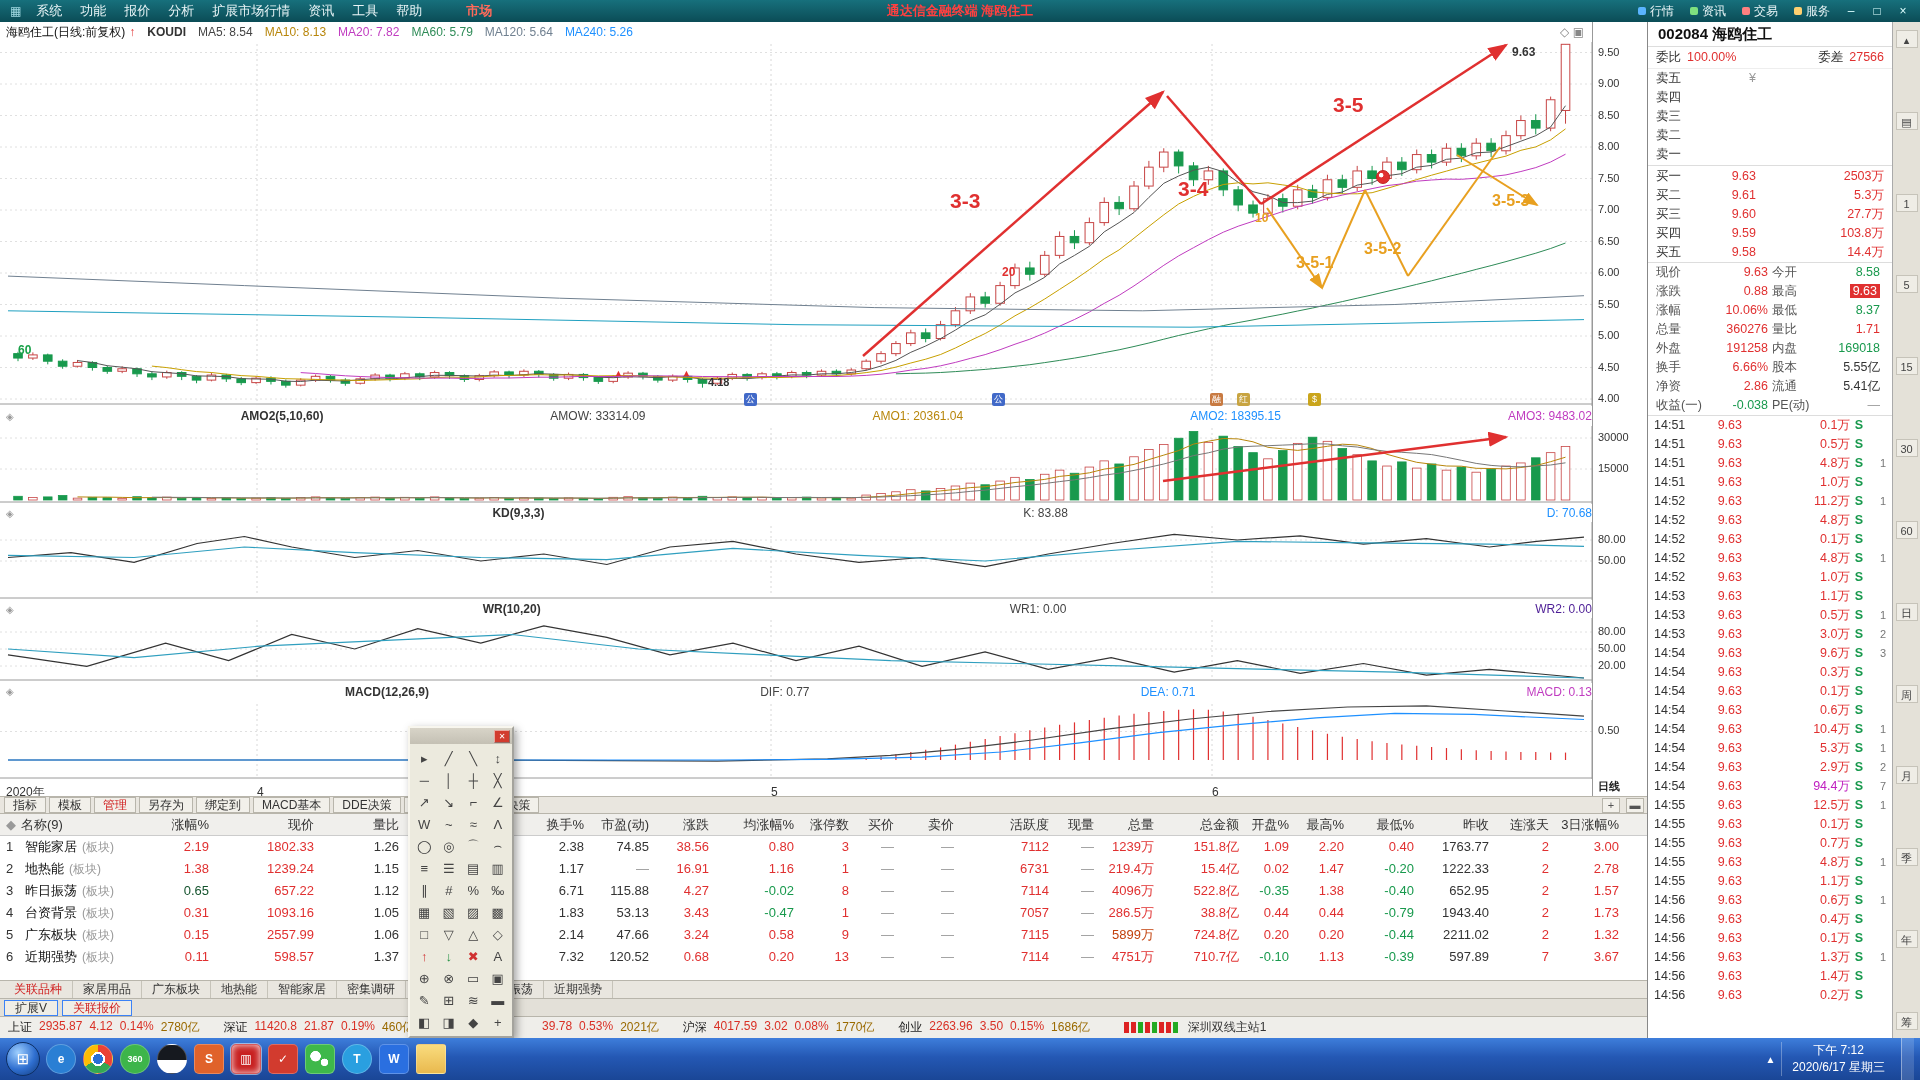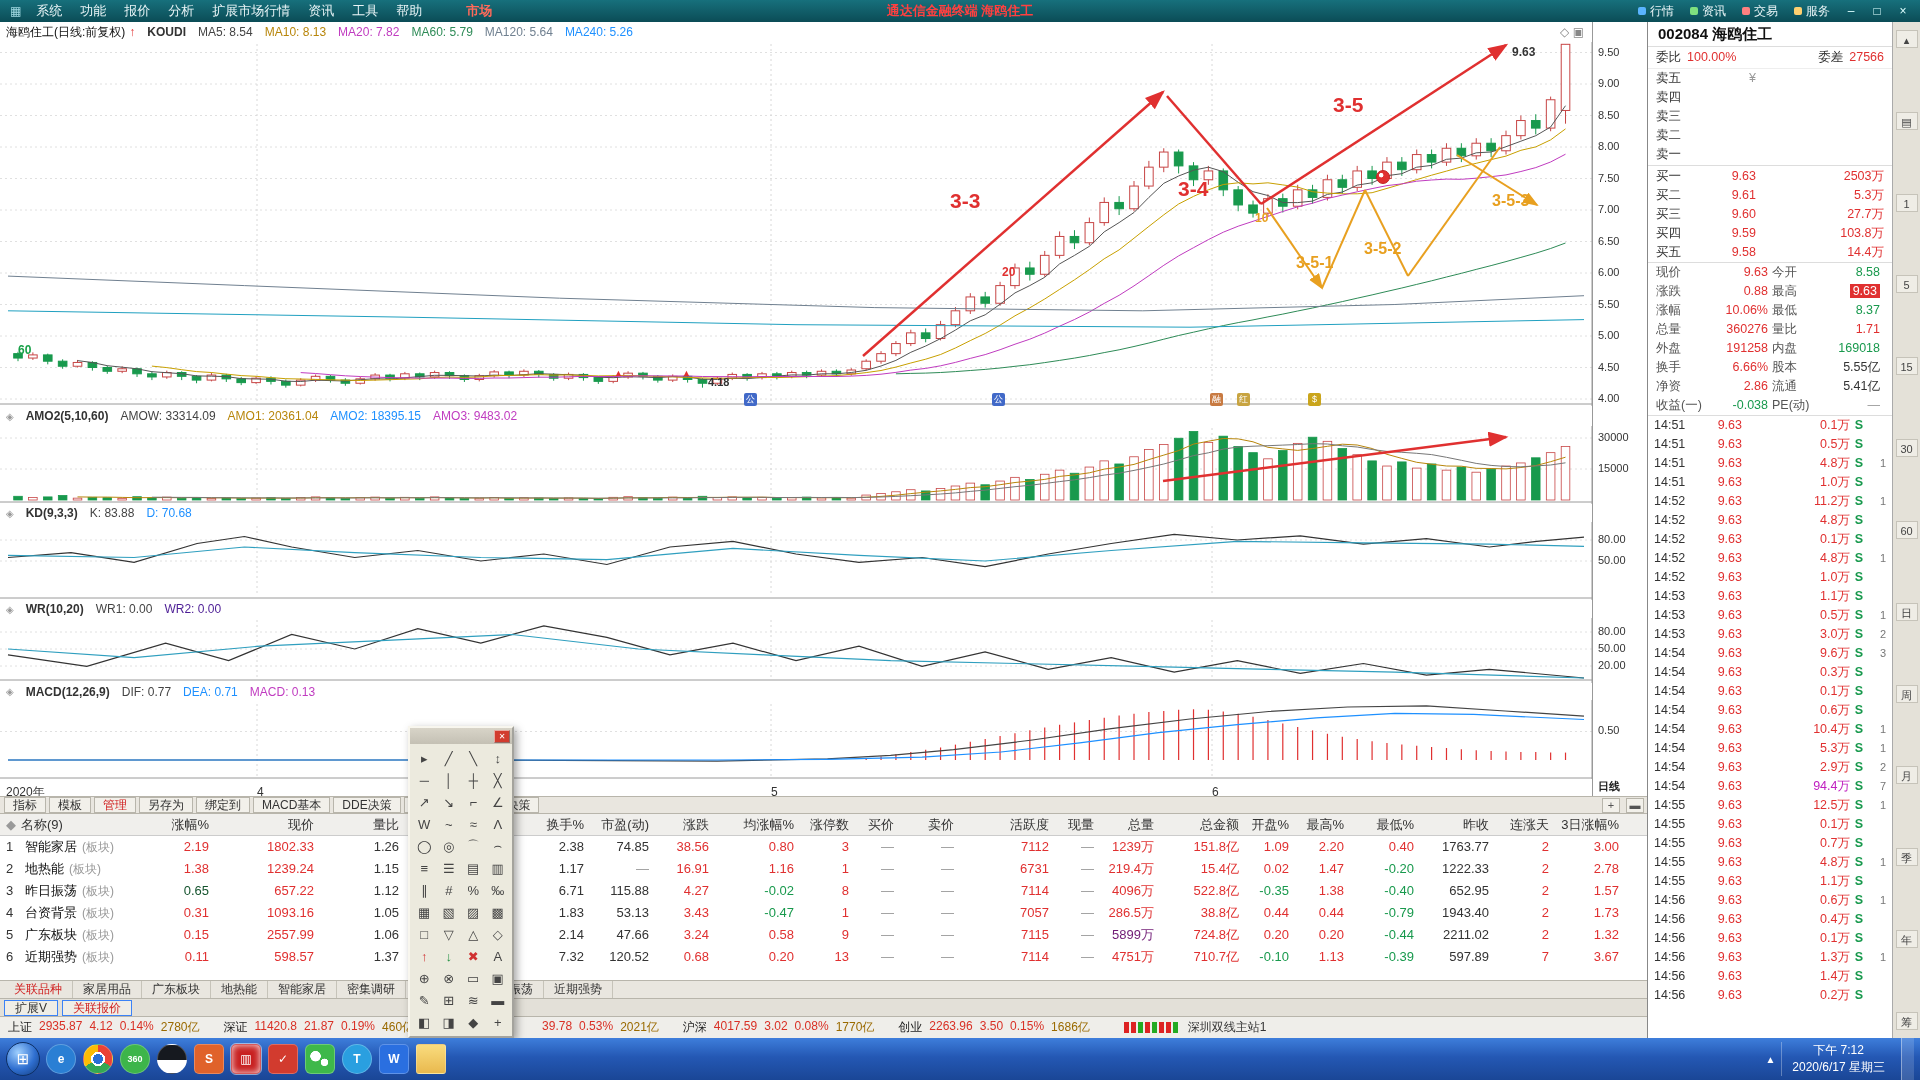--- a/index.html
+++ b/index.html
@@ -11,21 +11,21 @@
   .mb-appicon{padding:0 6px;color:#9fd8e0;font-size:12px;}
   .mi{padding:0 9px;font-size:13px;white-space:nowrap;}
   .menu-market{color:#ff6a5a;font-weight:700;margin-left:26px;}
   .mb-title{position:absolute;left:0;right:0;text-align:center;color:#ff4040;font-weight:700;pointer-events:none;font-size:13px;}
   .mb-right{margin-left:auto;display:flex;align-items:center;z-index:2;}
   .mr{display:flex;align-items:center;gap:4px;padding:0 8px;font-size:12px;}
   .dot{width:8px;height:8px;border-radius:2px;display:inline-block;}
   .wc{width:26px;text-align:center;color:#dff;font-size:12px;}
   
   .phdr{position:absolute;left:0;width:1592px;background:#fff;display:flex;align-items:center;gap:12px;
-    padding-left:6px;font-size:12px;color:#333;z-index:5;box-sizing:border-box;white-space:nowrap;}
+    padding-left:6px;font-size:12px;color:#333;z-index:5;box-sizing:border-box;white-space:nowrap;justify-content:space-between;}
   .diam{color:#999;font-size:10px;}
   .pname{color:#333;font-weight:700;}
   #axis-col{position:absolute;left:1592px;top:22px;width:55px;height:774px;border-left:1px solid #999;
     background:#fff;z-index:4;font-size:11px;color:#333;}
   .axl{position:absolute;left:5px;white-space:nowrap;}
   .period{font-weight:700;color:#222;}
   #chart-svg{position:absolute;left:0;top:0;z-index:1;}
   .evt{position:absolute;width:13px;height:13px;color:#fff;font-size:9px;line-height:13px;text-align:center;border-radius:2px;z-index:5;}
   .badge{position:absolute;width:12px;height:12px;border-radius:50%;z-index:5;
     background:radial-gradient(circle at 35% 35%,#fff 0 2px,#e03030 2.5px);border:1px solid #c02020;}
@@ -868,21 +868,21 @@
           <div class="tc" style="width: 95px; color: rgb(51, 51, 51);">0.01</div>
           <div class="tc" style="width: 90px; color: rgb(51, 51, 51);">2.14</div>
           <div class="tc" style="width: 65px; color: rgb(51, 51, 51);">47.66</div>
           <div class="tc" style="width: 60px; color: rgb(224, 48, 48);">3.24</div>
           <div class="tc" style="width: 85px; color: rgb(224, 48, 48);">0.58</div>
           <div class="tc" style="width: 55px; color: rgb(224, 48, 48);">9</div>
           <div class="tc" style="width: 45px; color: rgb(153, 153, 153);">—</div>
           <div class="tc" style="width: 60px; color: rgb(153, 153, 153);">—</div>
           <div class="tc" style="width: 95px; color: rgb(224, 48, 48);">7115</div>
           <div class="tc" style="width: 45px; color: rgb(153, 153, 153);">—</div>
-          <div class="tc" style="width: 60px; color: #701a75;">5899万</div>
+          <div class="tc" style="width: 60px; color: #c2410c;">5899万</div>
           <div class="tc" style="width: 85px; color: rgb(224, 48, 48);">724.8亿</div>
           <div class="tc" style="width: 50px; color: rgb(224, 48, 48);">0.20</div>
           <div class="tc" style="width: 55px; color: rgb(224, 48, 48);">0.20</div>
           <div class="tc" style="width: 70px; color: rgb(24, 153, 77);">-0.44</div>
           <div class="tc" style="width: 75px; color: rgb(51, 51, 51);">2211.02</div>
           <div class="tc" style="width: 60px; color: rgb(224, 48, 48);">2</div>
           <div class="tc" style="width: 70px; color: rgb(224, 48, 48);">1.32</div>
         </div>
         <div class="trow">
           <div class="tc tc-name">

